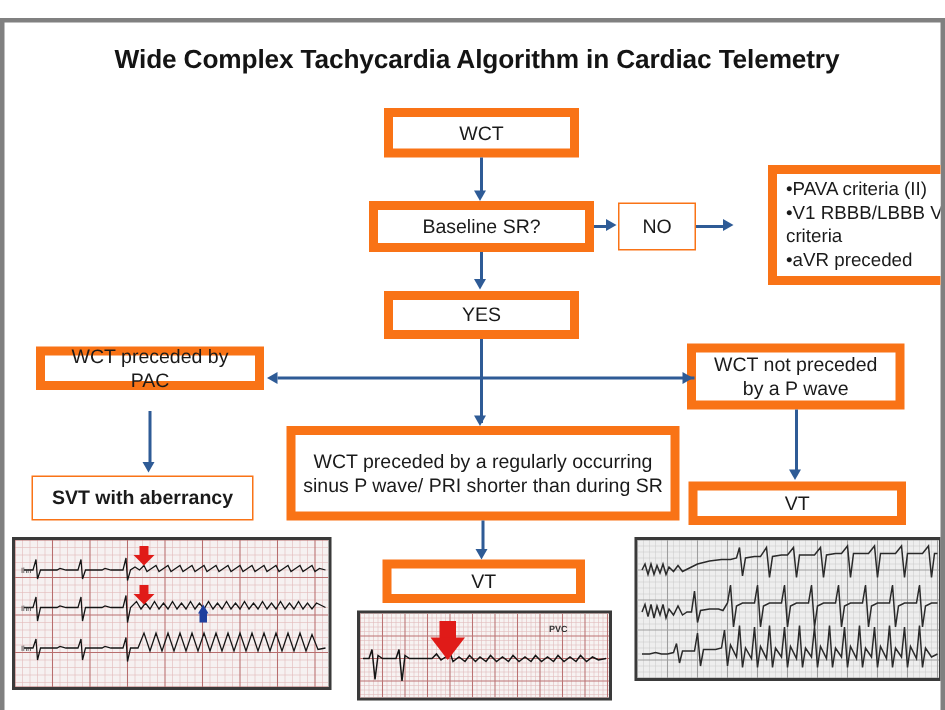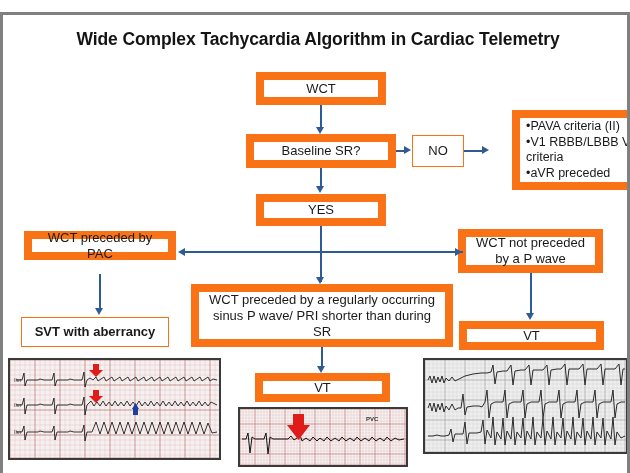--- a/index.html
+++ b/index.html
@@ -30,21 +30,21 @@
     font-weight: bold;
     color: #141414;
     letter-spacing: -0.1px;
   }
 
   
   .box {
     position: absolute;
     box-sizing: border-box;
     background: #ffffff;
-    border: 8px solid #f97316;
+    border: 6px solid #f97316;
     color: #1a1a1a;
     font-size: 13px;
     line-height: 16px;
     display: flex;
     align-items: center;
     justify-content: center;
     text-align: center;
     padding: 2px 4px;
   }
   .box.thin { border-width: 1.5px; align-items: center; }

